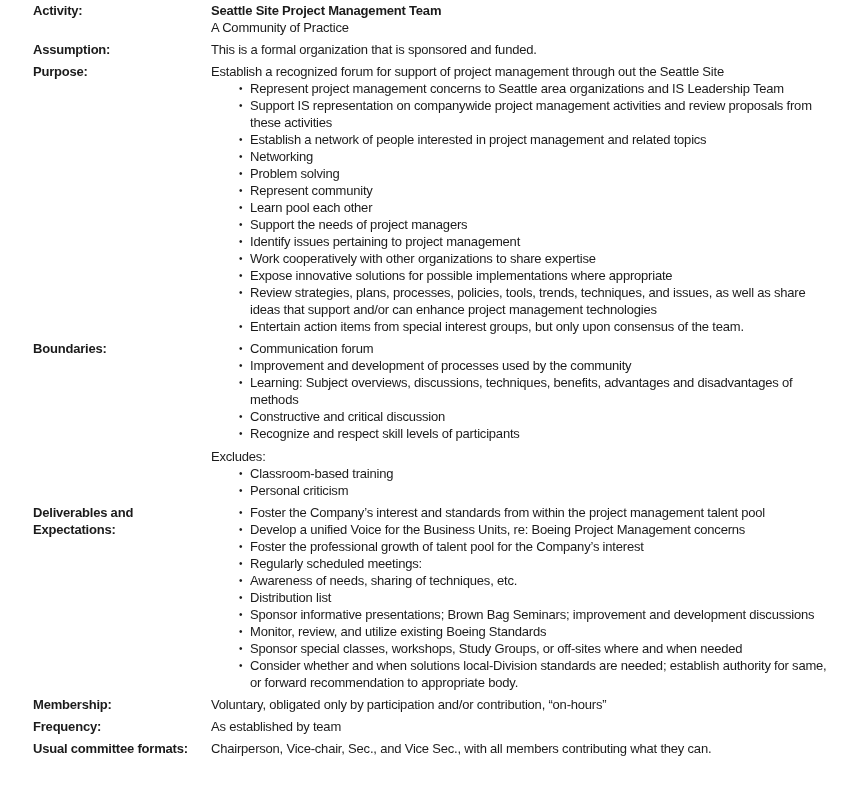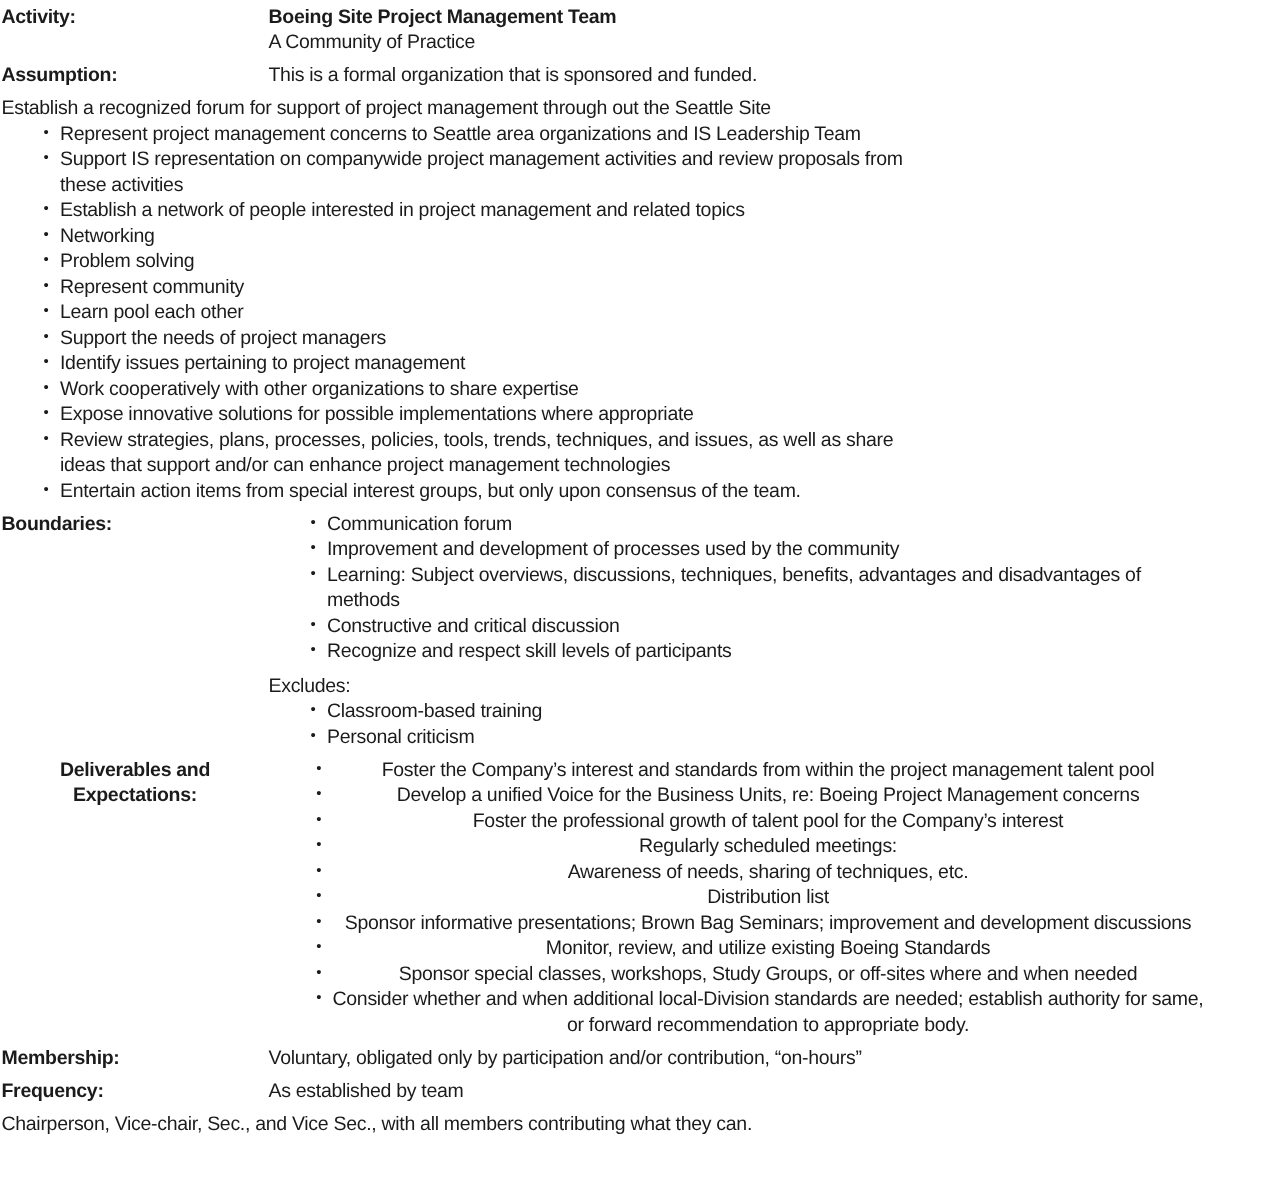--- a/index.html
+++ b/index.html
@@ -22,26 +22,26 @@
     box-sizing: border-box;
     width: 852px;
   }
   .section-row {
     display: flex;
     align-items: flex-start;
     margin-bottom: 5px;
   }
   .section-row.gap-before {
     margin-top: 5px;
-    text-align: center;
   }
   .section-label {
     width: 178px;
     flex-shrink: 0;
     font-weight: bold;
+    margin-left: 32px;
   }
   .section-content {
     flex: 1;
     max-width: 627px;
   }
   .text-block {
     margin: 0;
   }
   .text-block.bold {
     font-weight: bold;
@@ -68,31 +68,32 @@
     flex: 1;
   }
 </style>
 </head>
 <body>
 
 <main class="doc">
     <div class="section-row">
       <div class="section-label">Activity:</div>
       <div class="section-content">
-        <p class="text-block bold">Boeing Site Project Management Team</p>
+        <p class="text-block bold">Seattle Site Project Management Team</p>
         <p class="text-block">A Community of Practice</p>
       </div>
     </div>
     <div class="section-row">
       <div class="section-label">Assumption:</div>
       <div class="section-content">
         <p class="text-block">This is a formal organization that is sponsored and funded.</p>
       </div>
     </div>
     <div class="section-row">
+      <div class="section-label">Purpose:</div>
       <div class="section-content">
         <p class="text-block">Establish a recognized forum for support of project management through out the Seattle Site</p>
         <ul class="bullet-list">
           <li class="bullet-item">
             <span class="bullet-glyph">•</span>
             <span class="bullet-text">Represent project management concerns to Seattle area organizations and IS Leadership Team</span>
           </li>
           <li class="bullet-item">
             <span class="bullet-glyph">•</span>
             <span class="bullet-text">Support IS representation on companywide project management activities and review proposals from these activities</span>
@@ -217,35 +218,36 @@
           <li class="bullet-item">
             <span class="bullet-glyph">•</span>
             <span class="bullet-text">Monitor, review, and utilize existing Boeing Standards</span>
           </li>
           <li class="bullet-item">
             <span class="bullet-glyph">•</span>
             <span class="bullet-text">Sponsor special classes, workshops, Study Groups, or off-sites where and when needed</span>
           </li>
           <li class="bullet-item">
             <span class="bullet-glyph">•</span>
-            <span class="bullet-text">Consider whether and when additional local-Division standards are needed; establish authority for same, or forward recommendation to appropriate body.</span>
+            <span class="bullet-text">Consider whether and when solutions local-Division standards are needed; establish authority for same, or forward recommendation to appropriate body.</span>
           </li>
         </ul>
       </div>
     </div>
     <div class="section-row">
       <div class="section-label">Membership:</div>
       <div class="section-content">
         <p class="text-block">Voluntary, obligated only by participation and/or contribution, “on-hours”</p>
       </div>
     </div>
     <div class="section-row">
       <div class="section-label">Frequency:</div>
       <div class="section-content">
         <p class="text-block">As established by team</p>
       </div>
     </div>
     <div class="section-row">
+      <div class="section-label">Usual committee formats:</div>
       <div class="section-content">
         <p class="text-block">Chairperson, Vice-chair, Sec., and Vice Sec., with all members contributing what they can.</p>
       </div>
     </div>
   </main>
 
 </body></html>

